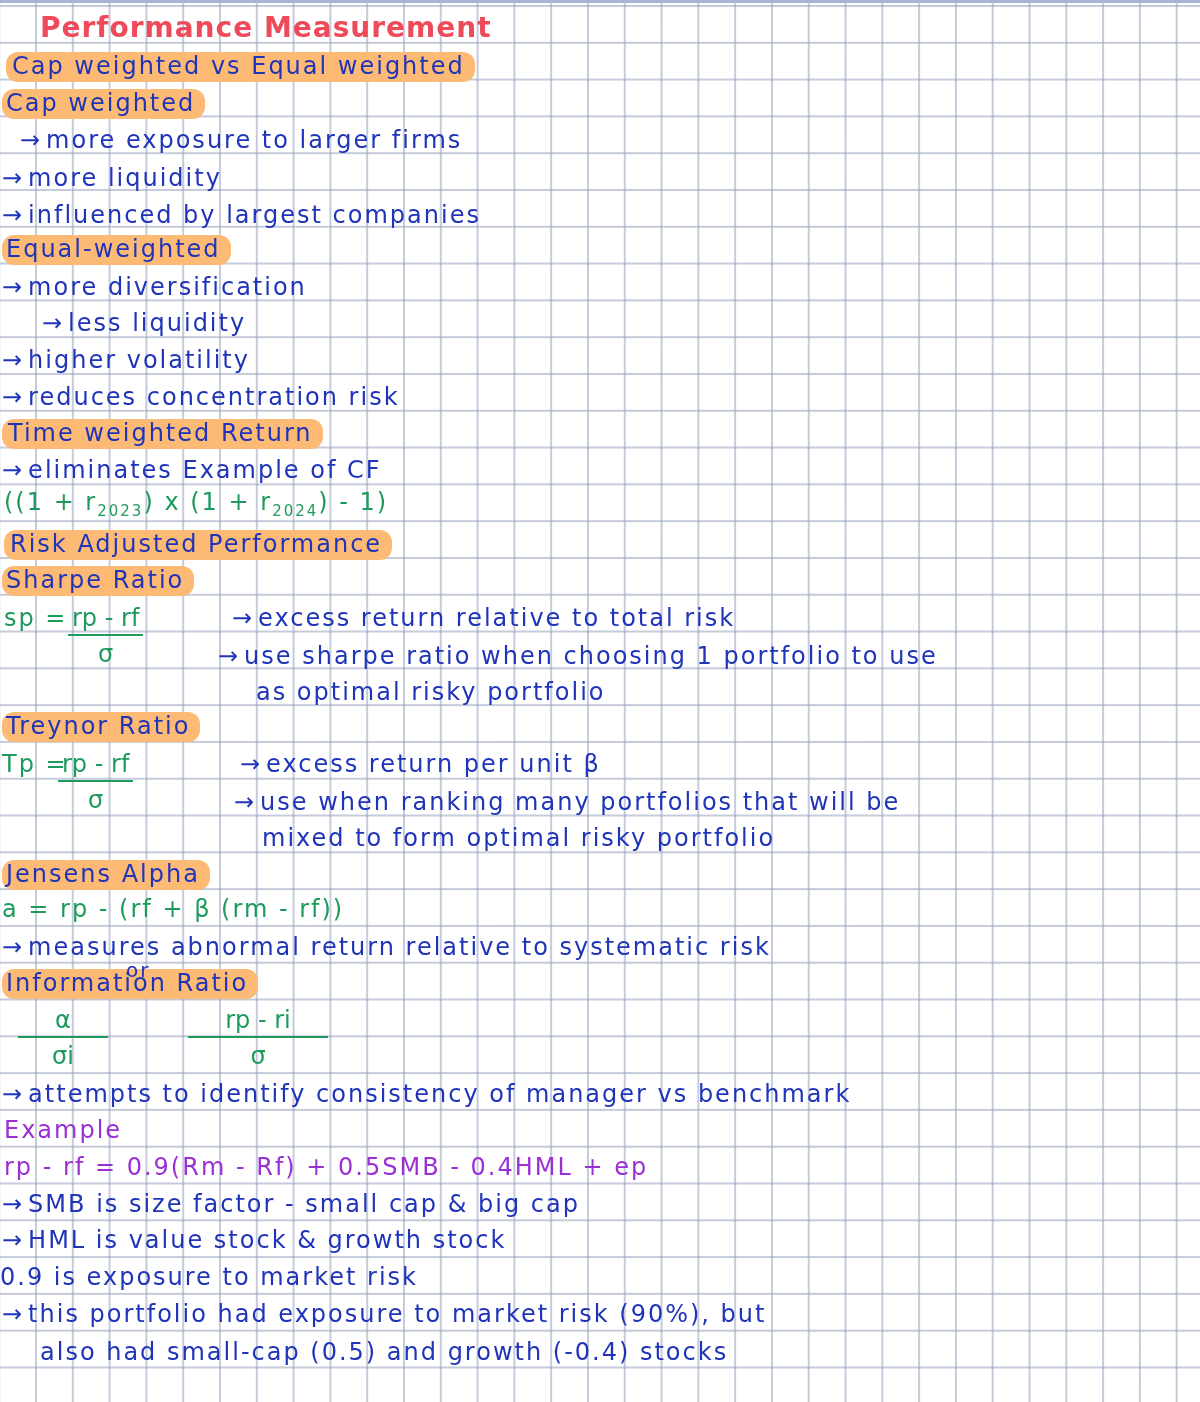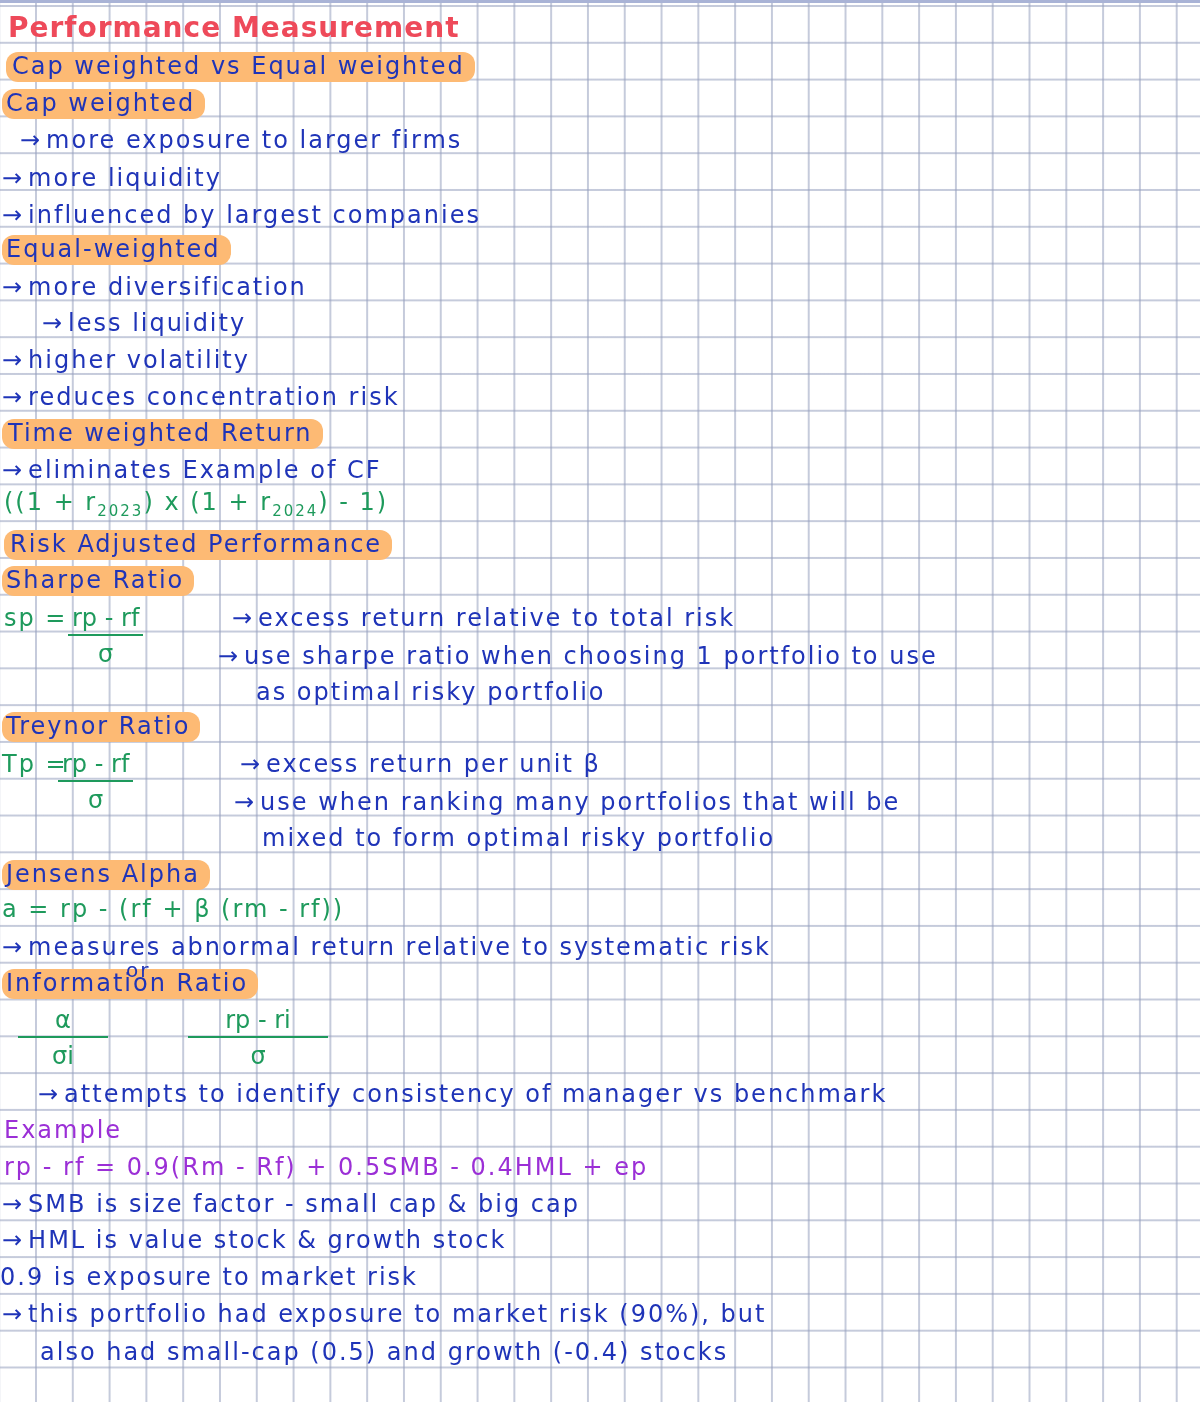--- a/index.html
+++ b/index.html
@@ -11,21 +11,21 @@
       linear-gradient(to bottom, rgba(150,160,190,0.55) 1.5px, transparent 1.5px);
     background-size: 36.8px 36.8px;
     background-position: 35px 5px;
     font-family: "DejaVu Sans", sans-serif;
   }
   .topbar { position: absolute; left: 0; top: 0; width: 1200px; height: 3px; background: #a9b3d6; }
   .line {
     position: absolute; white-space: nowrap; line-height: 1;
     font-family: "DejaVu Sans", sans-serif; letter-spacing: 2px;
   }
-  .title { color: #ee4a5a; font-size: 28px; font-weight: bold; letter-spacing: 1px; }
+  .title { color: #ee4a5a; font-size: 28px; font-weight: bold; letter-spacing: 1px; margin-left: 32px; }
   .blue { color: #1f34b8; font-size: 24px; }
   .green { color: #1e9a5c; font-size: 24px; }
   .purple { color: #9b2fd6; font-size: 24px; }
   .hl-cyan { background: #fdba74; border-radius: 12px; padding: 0 10px 2px 6px; }
   .hl-green { background: #fdba74; border-radius: 12px; padding: 0 10px 2px 4px; }
   .arrow { margin-right: 4px; }
   .frac { position: absolute; color: #1e9a5c; font-size: 24px; }
   .frac .num { display: inline-block; border-bottom: 2px solid #1e9a5c; padding: 0 4px 2px 4px; }
   .frac .den { position: absolute; left: 0; top: 36px; text-align: center; width: 100%; }
   sub { font-size: 15px; }
@@ -101,21 +101,21 @@
 </div>
 <div class="frac" style="left:18px; top:1006px; width:90px; text-align:center;">
   <span class="num" style="display:block;">α</span>
   <span class="den">σi</span>
 </div>
 <div class="line blue" style="left:126px; top:960px; font-size:20px;">or</div>
 <div class="frac" style="left:188px; top:1006px; width:140px; text-align:center;">
   <span class="num" style="display:block;">rp - ri</span>
   <span class="den">σ</span>
 </div>
-<div class="line blue" style="left:2px; top:1082px;margin-left:36px;"><span class="arrow">→</span><span>attempts to identify consistency of manager vs benchmark</span></div>
+<div class="line blue" style="left:2px; top:1082px;"><span class="arrow">→</span><span>attempts to identify consistency of manager vs benchmark</span></div>
 
 <div class="line purple" style="left:4px; top:1118px;">Example</div>
 <div class="line purple" style="left:4px; top:1155px;">rp - rf = 0.9(Rm - Rf) + 0.5SMB - 0.4HML + ep</div>
 <div class="line blue" style="left:2px; top:1192px;"><span class="arrow">→</span><span>SMB is size factor - small cap &amp; big cap</span></div>
 <div class="line blue" style="left:2px; top:1228px;"><span class="arrow">→</span><span>HML is value stock &amp; growth stock</span></div>
 <div class="line blue" style="left:0px; top:1265px;">0.9 is exposure to market risk</div>
 <div class="line blue" style="left:2px; top:1302px;"><span class="arrow">→</span><span>this portfolio had exposure to market risk (90%), but</span></div>
 <div class="line blue" style="left:40px; top:1340px;">also had small-cap (0.5) and growth (-0.4) stocks</div>
 
 </body></html>

